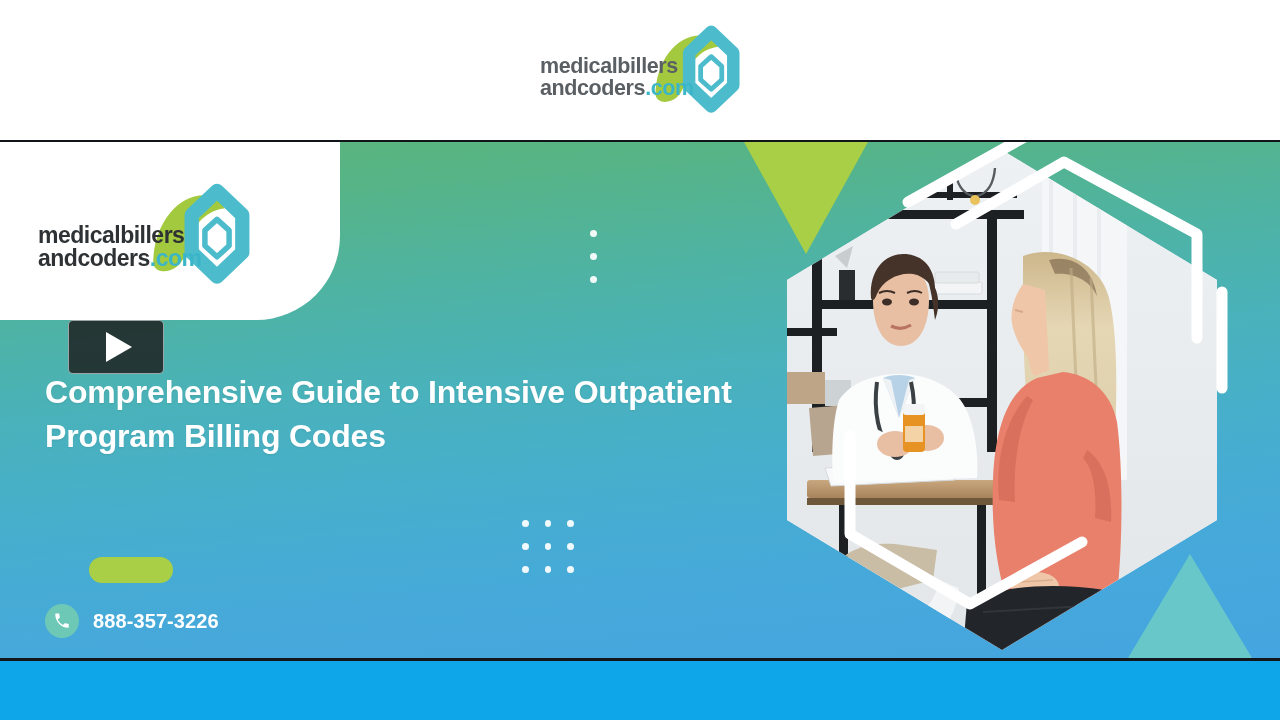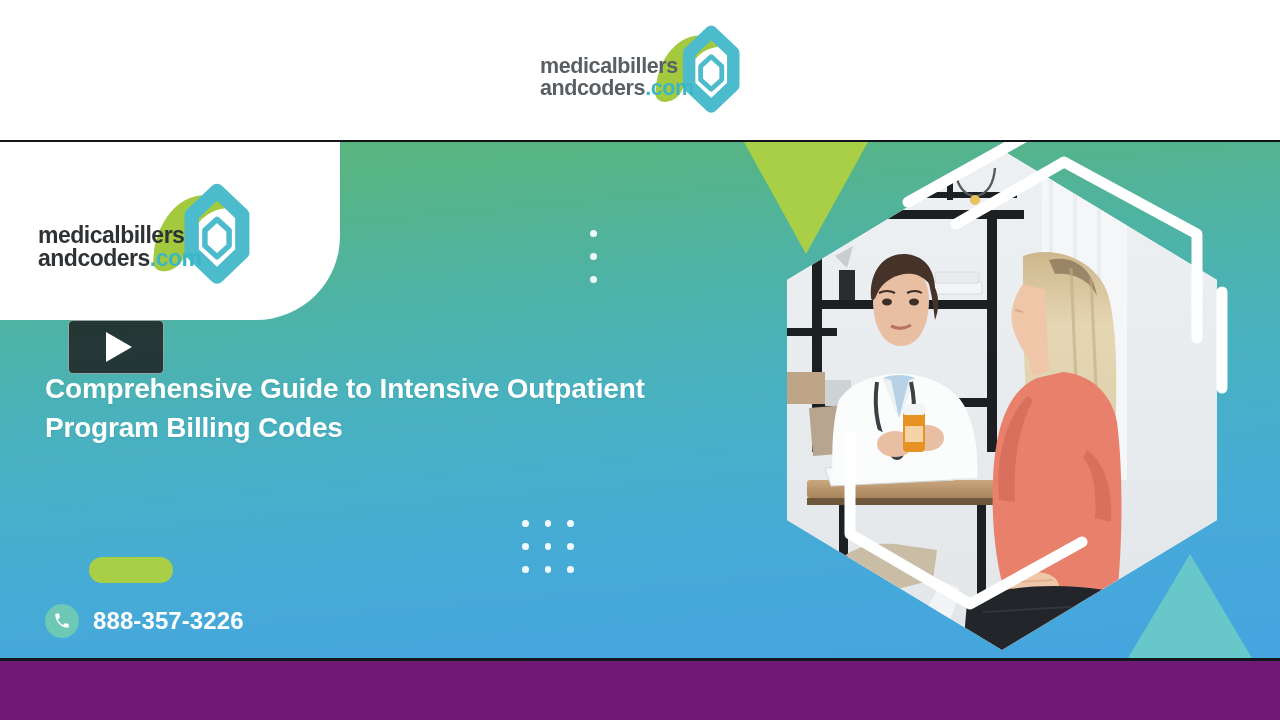--- a/index.html
+++ b/index.html
@@ -2,21 +2,21 @@
 <html><head>
 <meta charset="utf-8">
 <style>
   * { box-sizing: border-box; margin: 0; padding: 0; }
   html, body {
     width: 1280px; height: 720px;
     background: #ffffff;
     font-family: "Liberation Sans", sans-serif;
     overflow: hidden;
   }
-  #page { position: relative; width: 1280px; height: 720px; background: #701a75; }
+  #page { position: relative; width: 1280px; height: 720px; background: #0ea5e9; }
 
   
   .header-band {
     position: absolute; left: 0; top: 0; width: 1280px; height: 142px;
     background: #ffffff;
     border-bottom: 2px solid #111418;
     display: flex; align-items: center; justify-content: center;
   }
   .brand-lockup { position: relative; width: 200px; height: 96px; }
   .brand-mark { position: absolute; right: 0; top: 2px; width: 96px; height: 96px; }
@@ -86,21 +86,21 @@
     width: 0; height: 0;
     border-top: 15px solid transparent;
     border-bottom: 15px solid transparent;
     border-left: 26px solid #ffffff;
     margin-left: 5px;
   }
 
   
   .headline {
     position: absolute; left: 45px; top: 228px; width: 720px;
-    color: #ffffff; font-size: 28px; font-weight: 700;
+    color: #ffffff; font-size: 32px; font-weight: 700;
     line-height: 1.38; letter-spacing: -0.2px;
     text-shadow: 0 1px 2px rgba(0,0,0,0.08);
   }
 
   
   .lime-pill {
     position: absolute; left: 89px; top: 415px;
     width: 84px; height: 26px; border-radius: 13px;
     background: #a8cf45;
   }
@@ -109,21 +109,21 @@
   .dots-col { position: absolute; left: 590px; top: 88px; }
   .dots-col .d { width: 7px; height: 7px; border-radius: 50%; background: rgba(255,255,255,0.92); margin-bottom: 16px; }
   .dots-grid { position: absolute; left: 522px; top: 378px; width: 52px; }
   .dots-grid .row { display: flex; gap: 16px; margin-bottom: 16px; }
   .dots-grid .d { width: 7px; height: 7px; border-radius: 50%; background: rgba(255,255,255,0.92); }
 
   
   .contact {
     position: absolute; left: 45px; top: 462px;
     display: flex; align-items: center; gap: 0px;
-    color: #ffffff; font-size: 24px; font-weight: 600;
+    color: #ffffff; font-size: 20px; font-weight: 600;
   }
   .contact-item { display: flex; align-items: center; }
   .contact-item + .contact-item { margin-left: 36px; }
   .cicon {
     width: 34px; height: 34px; border-radius: 50%;
     background: #6dc9b5;
     display: flex; align-items: center; justify-content: center;
     margin-right: 14px; flex: none;
   }
   .cicon svg { display: block; }

